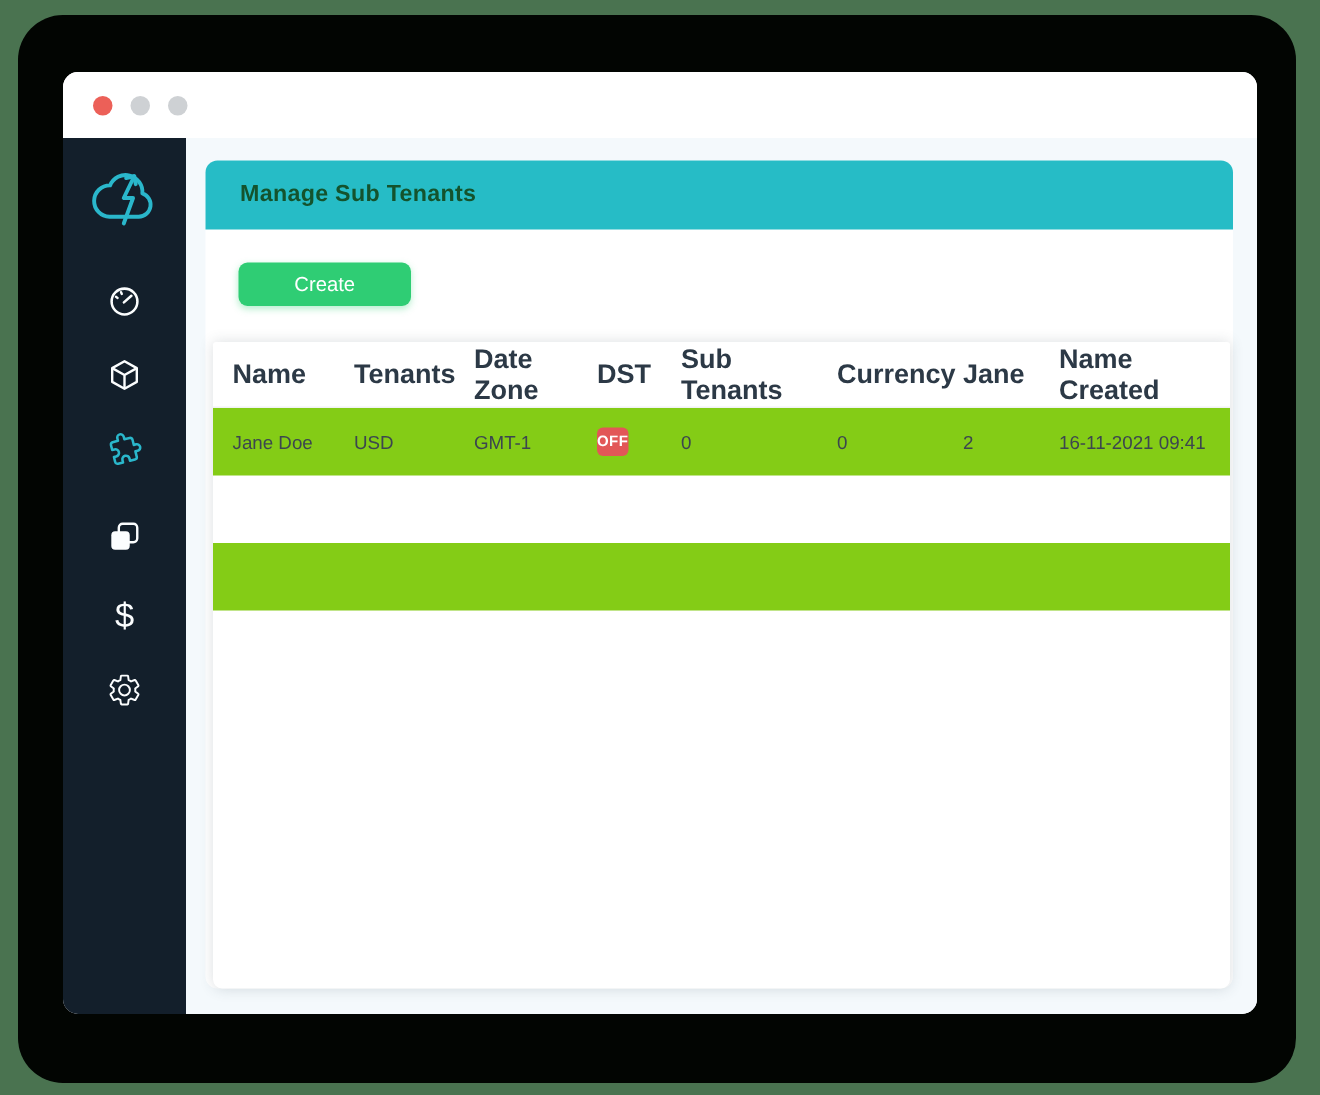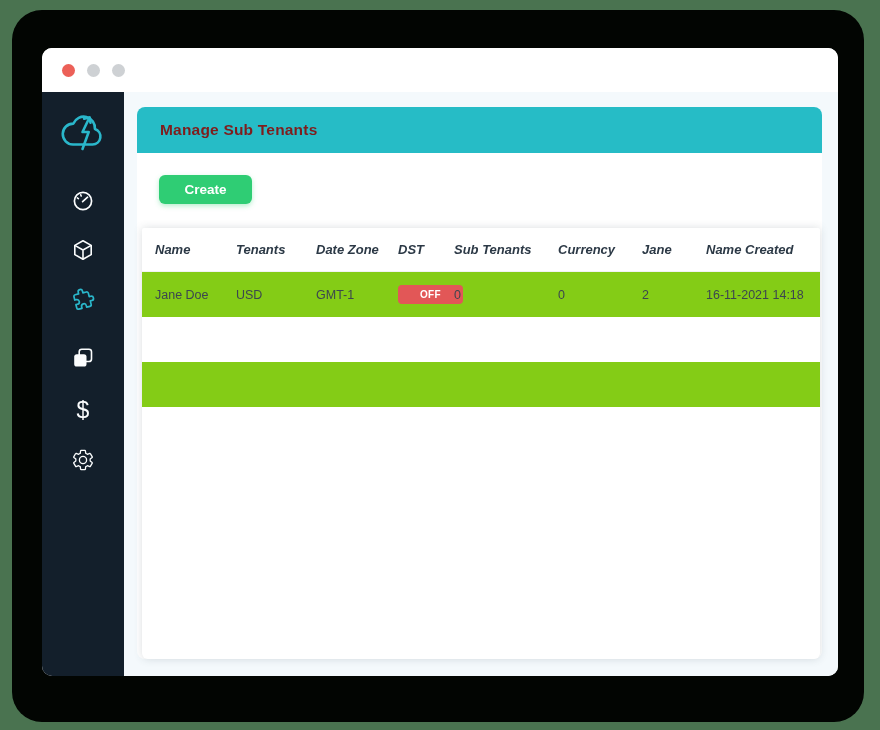--- a/index.html
+++ b/index.html
@@ -50,56 +50,55 @@
     position: absolute; left: 13px; top: 15px;
     width: 685px; height: 552px;
     background: #ffffff; border-radius: 8px;
   }
   .card-header {
     height: 46px; background: #26bcc6;
     border-radius: 8px 8px 0 0;
     display: flex; align-items: center; padding-left: 23px;
   }
   .card-title {
-    color: #7f1d1d; font-size: 15.5px; font-weight: bold; letter-spacing: .2px;
+    color: #14532d; font-size: 15.5px; font-weight: bold; letter-spacing: .2px;
   }
   .create-btn {
     position: absolute; left: 22px; top: 68px;
-    width: 93px; height: 29px;
+    width: 115px; height: 29px;
     background: #2fcd74; color: #ffffff;
     border: none; border-radius: 6px;
     font-family: "Liberation Sans", sans-serif;
-    font-size: 13.5px; font-weight: bold;
+    font-size: 13.5px; font-weight: normal;
     box-shadow: 0 2px 5px rgba(47,205,116,.35);
     cursor: pointer;
   }
   .table-wrap {
     position: absolute; left: 5px; right: 2px; top: 121px; bottom: 0;
     background: #ffffff;
     box-shadow: 0 0 9px rgba(55,70,85,.18);
     border-radius: 2px 2px 6px 6px;
   }
   .trow {
     display: grid;
     grid-template-columns: 81px 80px 82px 56px 104px 84px 64px 1fr;
     align-items: center;
     padding-left: 13px; padding-right: 8px;
   }
   .trow.head {
-    height: 44px; font-size: 13px; font-weight: bold; color: #2c3946;
+    height: 44px; font-size: 18px; font-weight: bold; color: #2c3946;
     border-bottom: 1px solid #f1f2f4;
-    font-style: italic;
   }
   .trow.data { height: 45px; font-size: 12.5px; color: #3c464f; }
   .trow.alt  { background: #84cc16; }
   .badge {
     display: inline-block;
     background: #e25757; color: #ffffff;
     font-size: 10px; font-weight: bold; letter-spacing: .3px;
-    padding: 4px 22px; border-radius: 4px;
+    padding: 4px 0; border-radius: 4px;
   }
   .skel { height: 9px; border-radius: 4.5px; background: #e3e3e5; }
   .skel.w1 { width: 48px; } .skel.w2 { width: 20px; }
   .skel.w3 { width: 40px; } .skel.w4 { width: 28px; }
   .skel.w5 { width: 18px; } .skel.w6 { width: 18px; }
   .skel.w7 { width: 18px; } .skel.w8 { width: 72px; }
   svg { display: block; }
 </style>
 </head>
 <body>
@@ -201,21 +200,21 @@
           </div>
 
           <div class="trow data alt">
             <span>Jane Doe</span>
             <span>USD</span>
             <span>GMT-1</span>
             <span><span class="badge">OFF</span></span>
             <span>0</span>
             <span>0</span>
             <span>2</span>
-            <span>16-11-2021 14:18</span>
+            <span>16-11-2021 09:41</span>
           </div>
 
           <div class="trow data">
             <span><span class="skel w1"></span></span>
             <span><span class="skel w2"></span></span>
             <span><span class="skel w3"></span></span>
             <span><span class="skel w4"></span></span>
             <span><span class="skel w5"></span></span>
             <span><span class="skel w6"></span></span>
             <span><span class="skel w7"></span></span>

